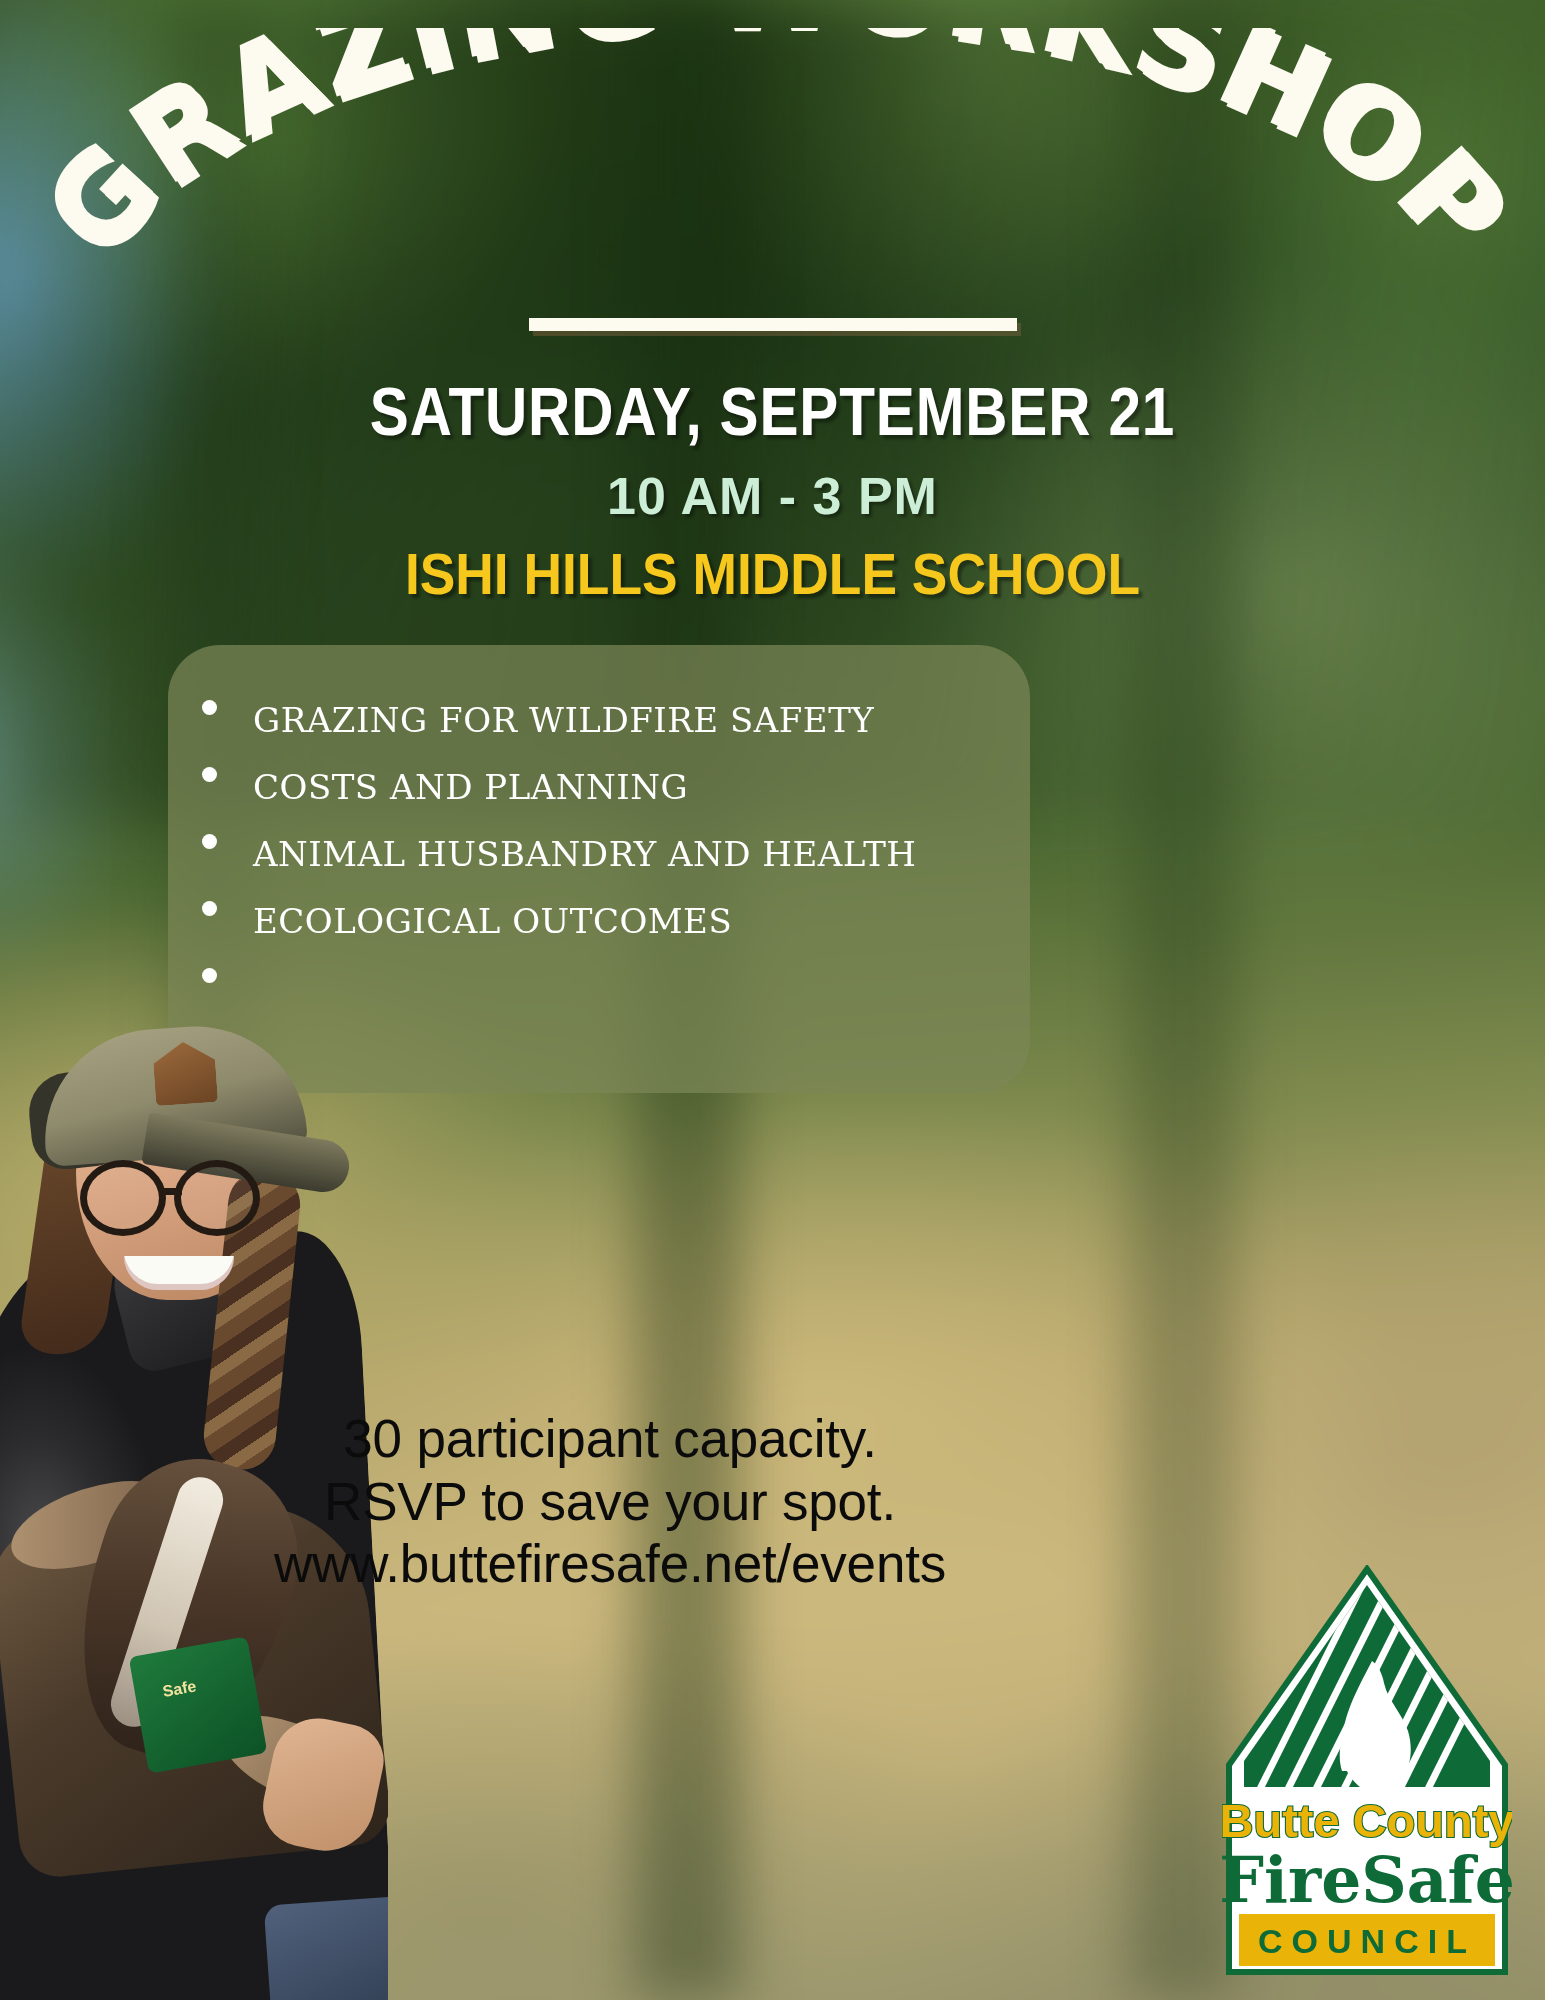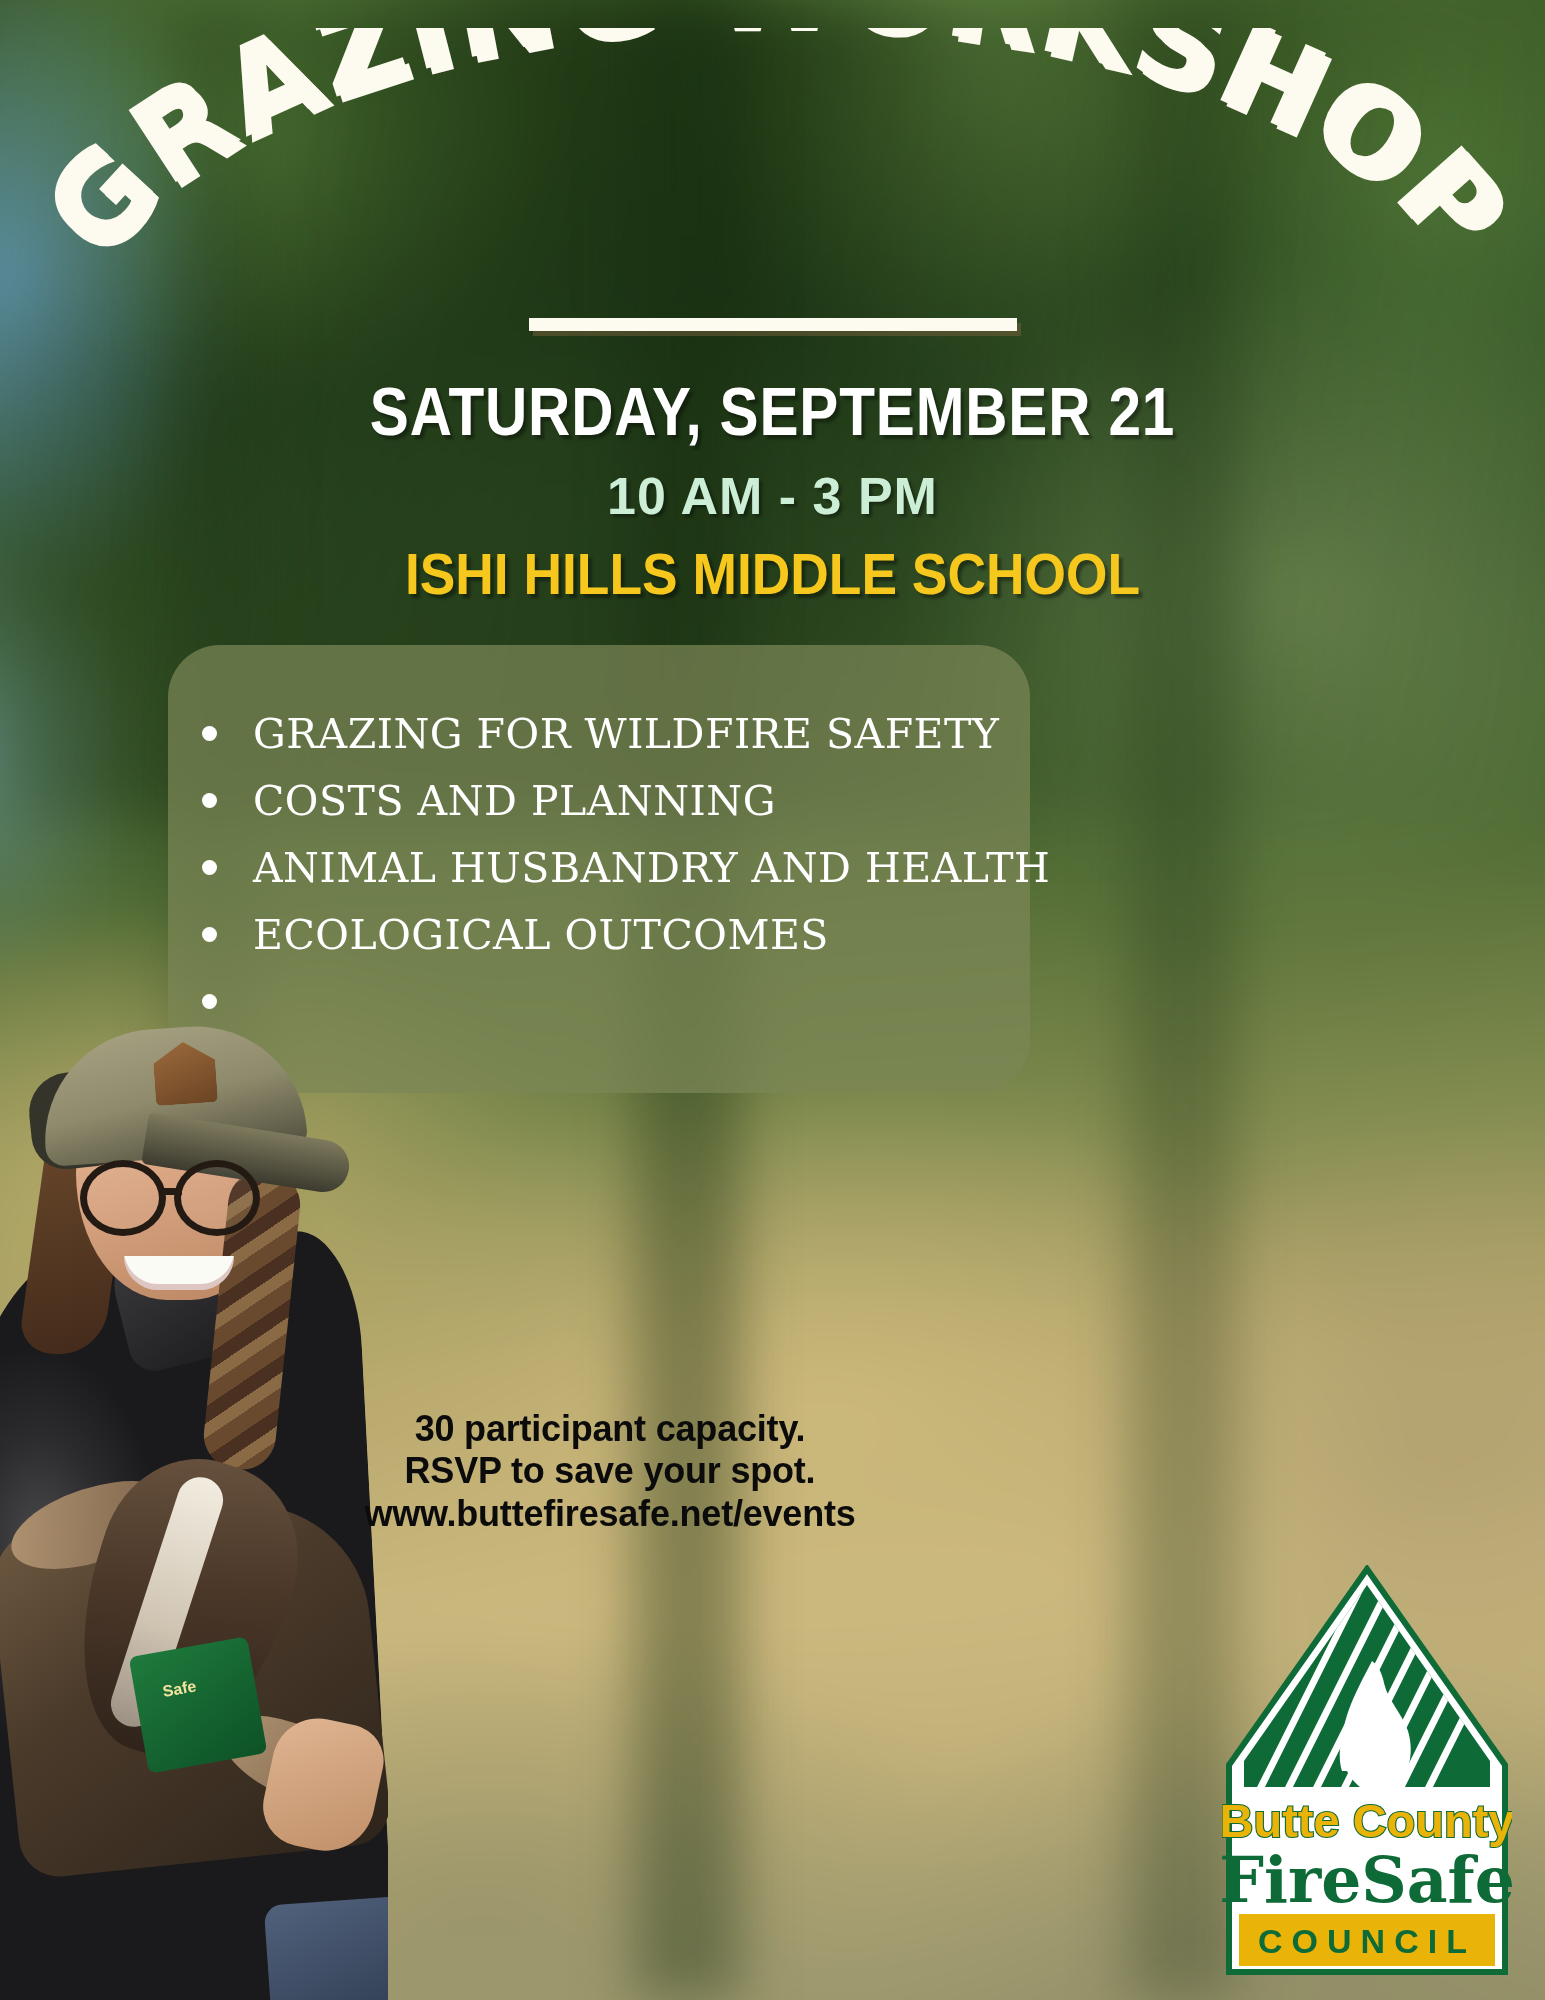--- a/index.html
+++ b/index.html
@@ -137,24 +137,24 @@
     border-radius:52px;
     backdrop-filter:blur(2px);
   }
   #topics-list {
     position:absolute;
     left:188px; top:700px;
     width:900px;
     list-style:none;
   }
   #topics-list li {
-    display:flex; align-items:center;
+    display:flex; 
     height:67px;
     font-family:"DejaVu Serif", serif;
-    font-size:41px;
+    font-size:34px;
     color:#ffffff;
     letter-spacing:.5px;
     white-space:nowrap;
   }
   #topics-list li .dot {
     flex:0 0 auto;
     width:15px; height:15px;
     border-radius:50%;
     background:#ffffff;
     margin-right:36px;
@@ -162,22 +162,22 @@
   }
   #topics-list li .txt { transform:scaleX(1.0); }
 
   
   #rsvp {
     position:absolute;
     left:200px; top:1408px;
     width:820px;
     text-align:center;
     font-family:"Liberation Sans", sans-serif;
-    font-weight:bold;
-    font-size:36px;
+    font-weight:normal;
+    font-size:53px;
     line-height:1.18;
     color:#0b0b0b;
     letter-spacing:-.2px;
   }
   #rsvp div { white-space:nowrap; }
 
   
   #photo {
     position:absolute;
     left:-32px; top:1020px;

